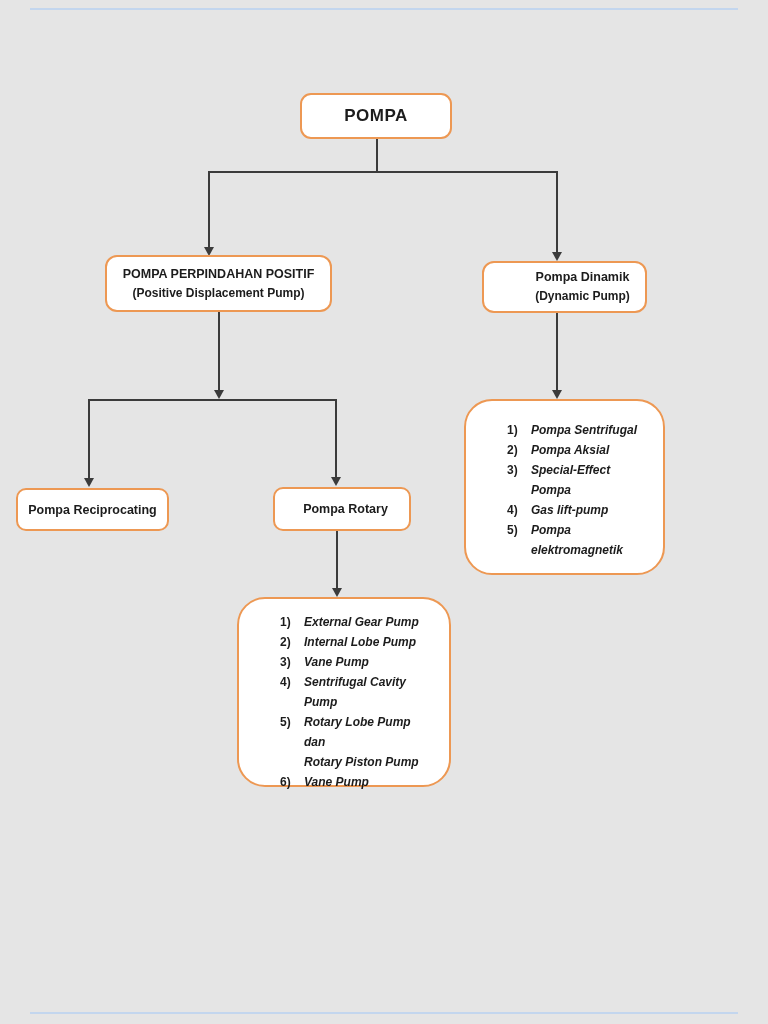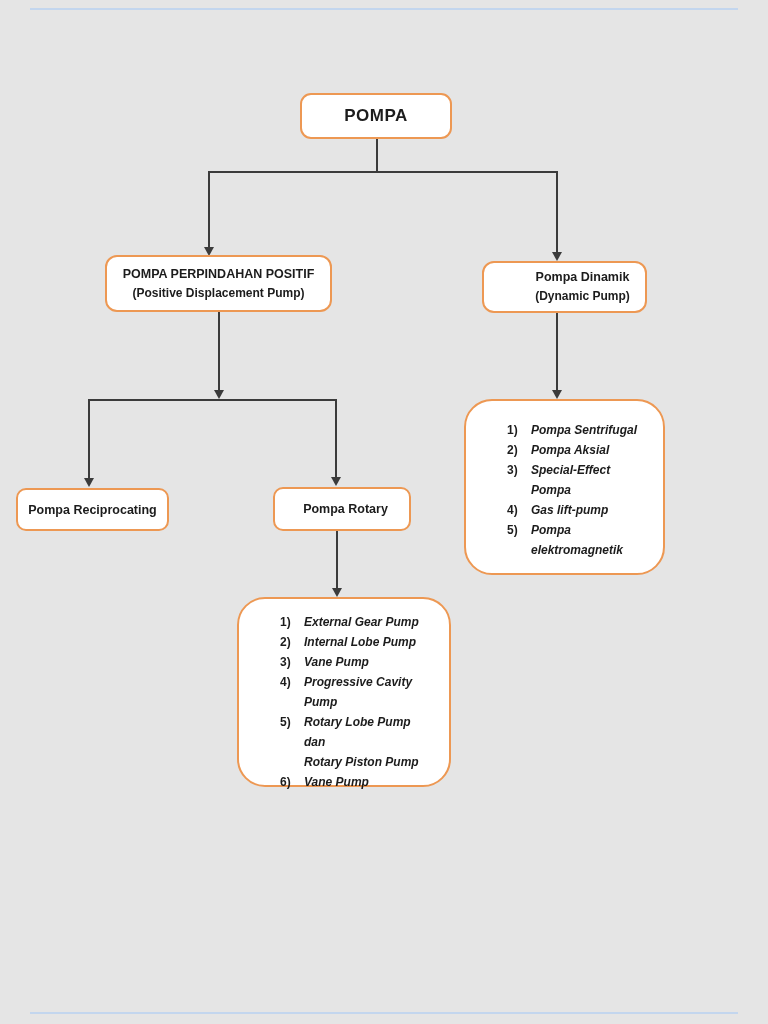--- a/index.html
+++ b/index.html
@@ -95,21 +95,21 @@
       <li>
           <span class="num">2)</span>
           <span class="txt">Internal Lobe Pump</span>
         </li>
       <li>
           <span class="num">3)</span>
           <span class="txt">Vane Pump</span>
         </li>
       <li>
           <span class="num">4)</span>
-          <span class="txt">Progressive Cavity
+          <span class="txt">Sentrifugal Cavity
 Pump</span>
         </li>
       <li>
           <span class="num">5)</span>
           <span class="txt">Rotary Lobe Pump dan
 Rotary Piston Pump</span>
         </li>
       <li>
           <span class="num">6)</span>
           <span class="txt">Vane Pump</span>

